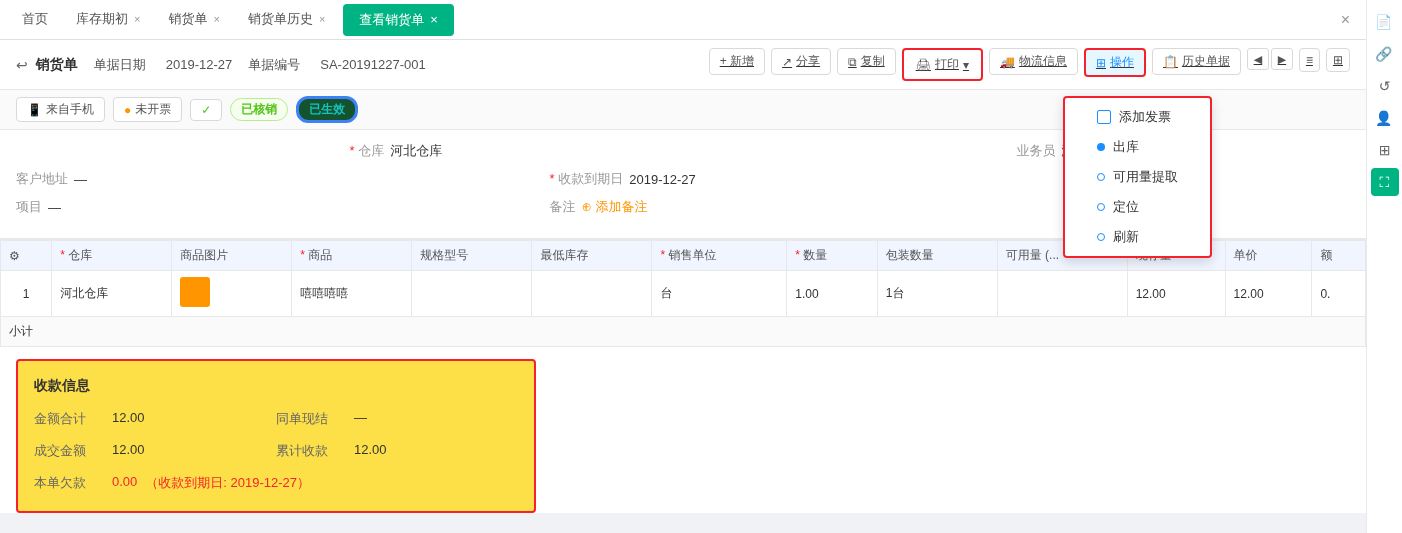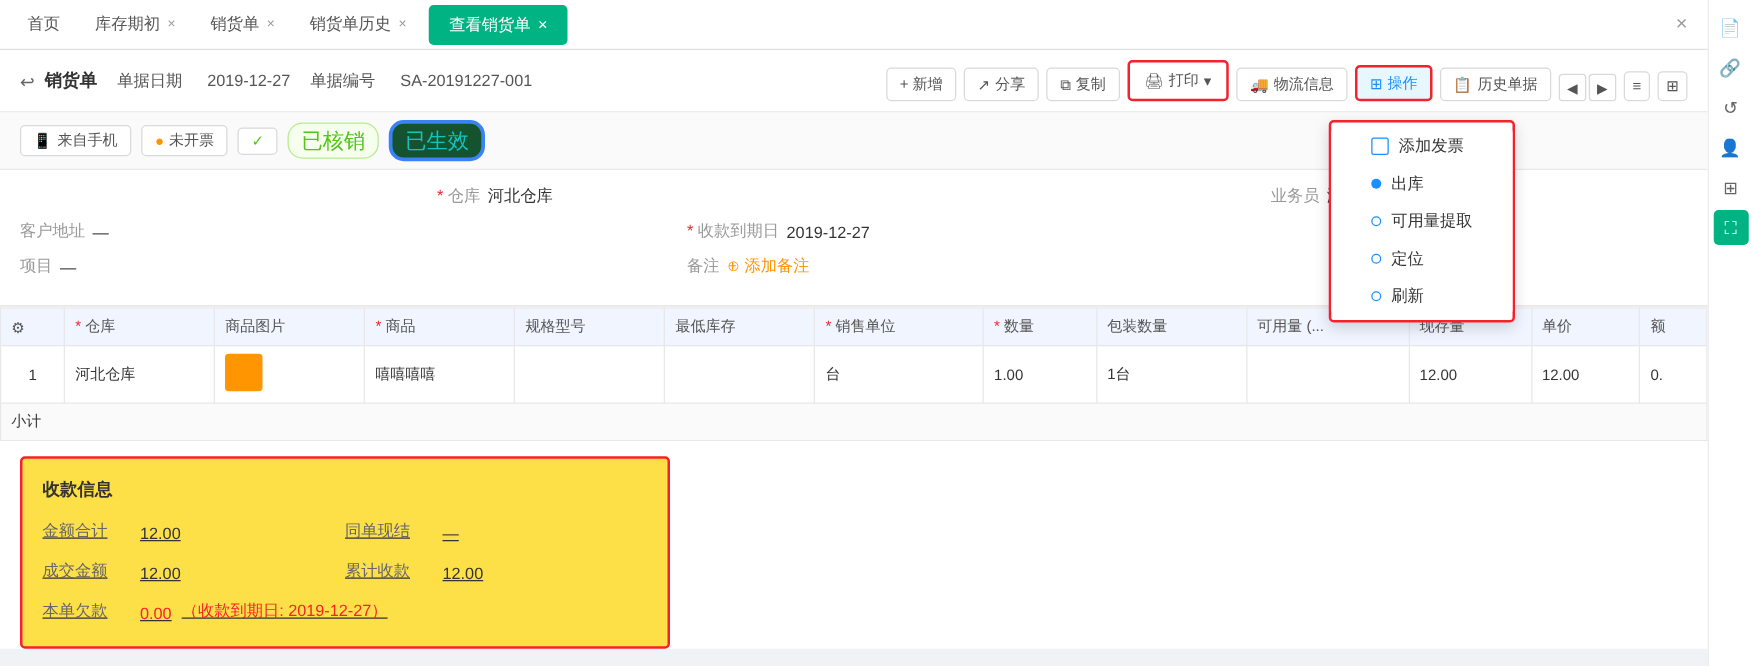--- a/index.html
+++ b/index.html
@@ -33,29 +33,29 @@
     
     .doc-toolbar {
       display: flex; align-items: center; padding: 8px 16px;
       border-bottom: 1px solid #e8e8e8; gap: 16px; flex-wrap: wrap;
     }
     .doc-title-area { display: flex; align-items: center; gap: 8px; }
     .doc-icon { color: #666; font-size: 14px; }
     .doc-type-label { font-weight: bold; font-size: 14px; color: #333; }
     .doc-meta { display: flex; align-items: center; gap: 16px; font-size: 13px; color: #555; }
     .doc-meta span { display: flex; align-items: center; gap: 20px; }
-    .doc-actions { margin-left: auto; display: flex; align-items: flex-end; gap: 6px; }
+    .doc-actions { margin-left: auto; display: flex; align-items: flex-start; gap: 6px; text-decoration: underline; }
     .action-btn {
       display: flex; align-items: center; gap: 4px; padding: 4px 10px;
       border: 1px solid #d9d9d9; border-radius: 4px; background: #fff;
       cursor: pointer; font-size: 12px; color: #555; white-space: nowrap;
     }
     .action-btn-blue { background: #e6f7ff; border-color: #91d5ff; color: #1890ff; }
     .status-badge {
-      padding: 2px 10px; border-radius: 12px; font-size: 17px; font-weight: 400;
+      padding: 2px 10px; border-radius: 12px; font-size: 12px; font-weight: 700;
     }
     .badge-green { background: #f6ffed; border: 1px solid #b7eb8f; color: #52c41a; }
     .badge-teal { background: #14532d; border: 3px solid #3b82f6; color: #13c2c2; }
 
     
     .operation-dropdown {
       position: absolute; top: 60px; right: 200px; background: #fff;
       border: 1px solid #e0e0e0; border-radius: 4px; box-shadow: 0 4px 12px rgba(0,0,0,0.15);
       z-index: 100; min-width: 120px; padding: 4px 0;
     }
@@ -112,21 +112,21 @@
     .gear-cell { text-align: center; }
     .product-img { width: 30px; height: 30px; background: #ff9500; border-radius: 3px; display: inline-block; }
 
     
     .payment-section {
       margin: 12px 16px; padding: 16px; border: 2px solid #f5222d;
       border-radius: 4px; background: #fde047; max-width: 520px;
     }
     .payment-title { font-weight: bold; font-size: 14px; color: #333; margin-bottom: 12px; }
     .payment-grid { display: grid; grid-template-columns: 1fr 1fr; gap: 8px 0; }
-    .payment-row { display: flex; align-items: flex-end; gap: 8px; padding: 3px 0; text-decoration: underline; }
+    .payment-row { display: flex; align-items: flex-start; gap: 8px; padding: 3px 0; }
     .payment-label { color: #666; font-size: 13px; min-width: 70px; }
     .payment-value { color: #333; font-size: 13px; }
     .payment-overdue { color: #f5222d; }
     .payment-date { color: #f5222d; }
 
     
     .right-sidebar {
       position: fixed; right: 0; top: 0; bottom: 0; width: 36px;
       background: #fff; border-left: 1px solid #e8e8e8;
       display: flex; flex-direction: column; align-items: center;

